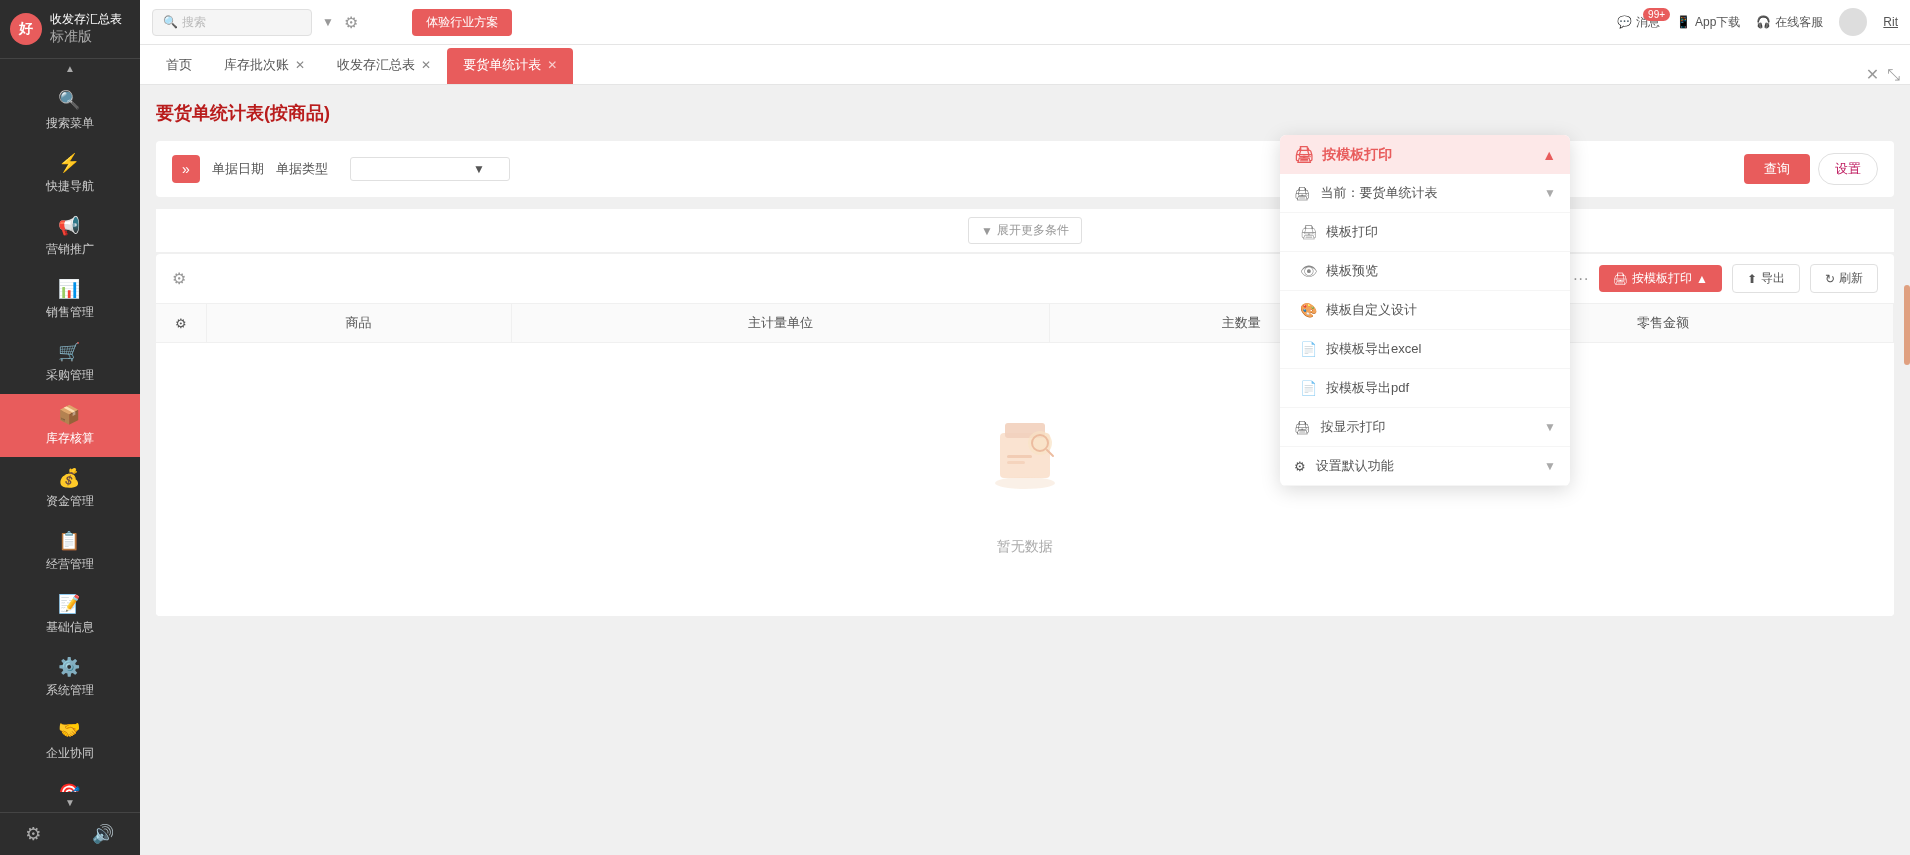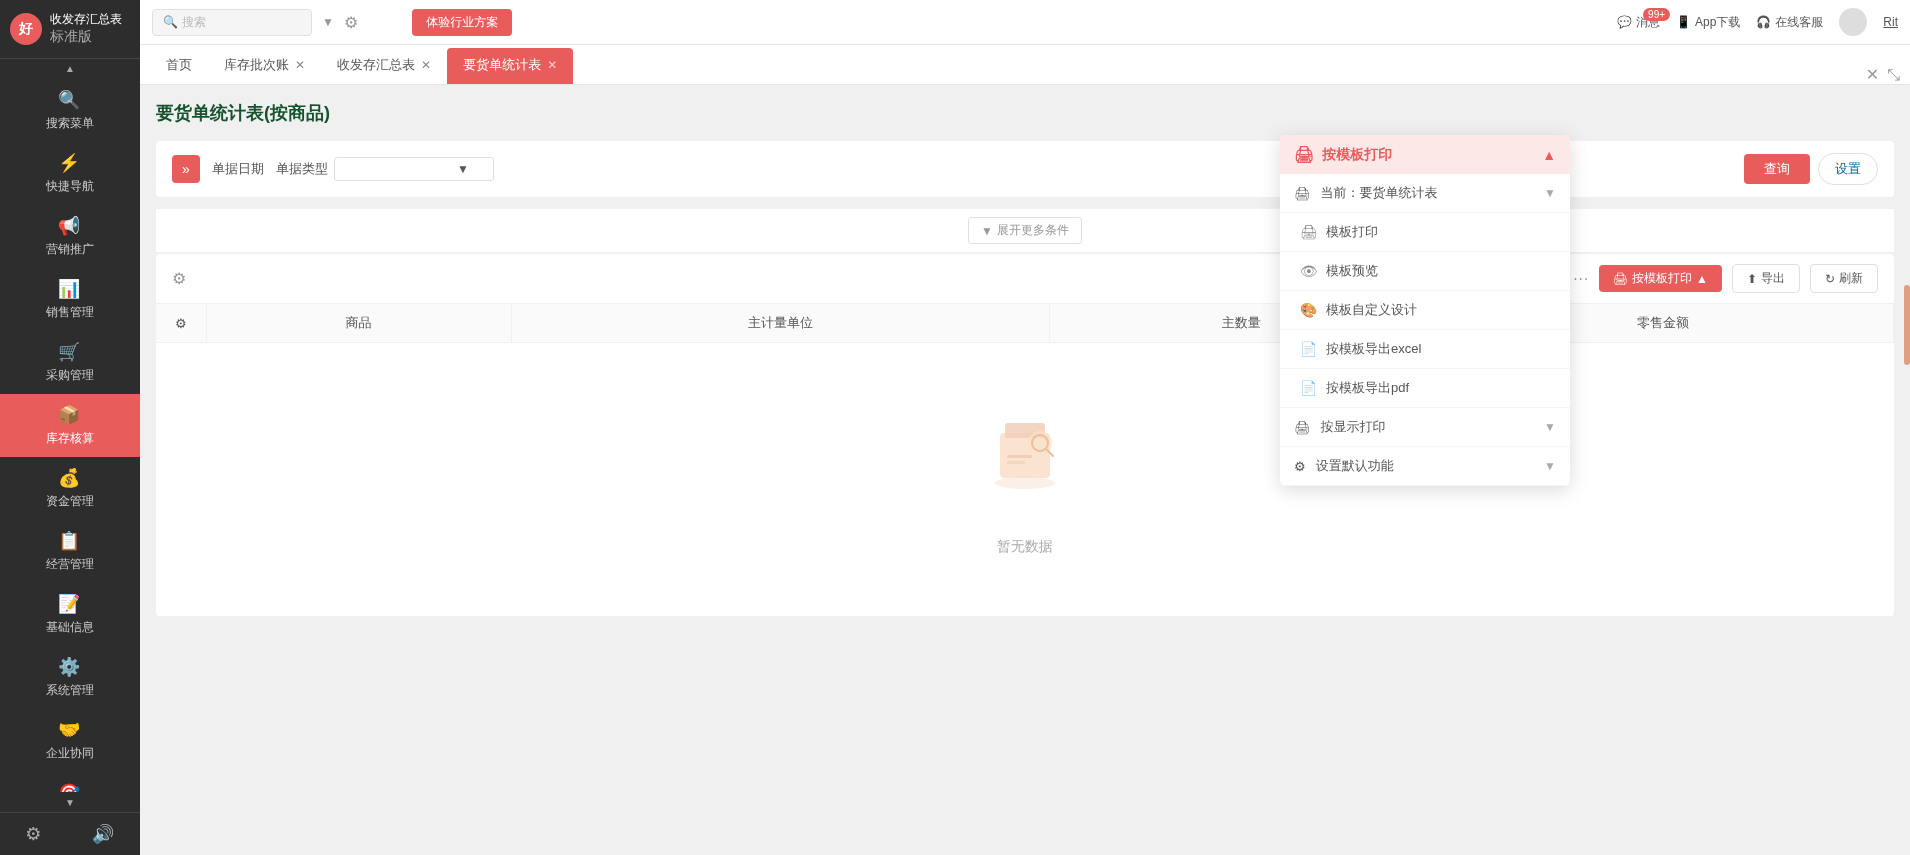--- a/index.html
+++ b/index.html
@@ -87,62 +87,62 @@
       padding: 8px 16px; font-size: 13px; color: #555; cursor: pointer;
       display: flex; align-items: center; gap: 6px; border-bottom: 2px solid transparent;
       white-space: nowrap;
     }
     .tab.active { background: #e85c5c; color: #fff; border-radius: 4px 4px 0 0; }
     .tab-close { font-size: 12px; cursor: pointer; opacity: 0.7; }
     .tab-maximize { margin-left: auto; font-size: 16px; color: #999; cursor: pointer; display: flex; align-items: center; gap: 8px; }
 
     
     .page-content { flex: 1; padding: 16px; overflow: auto; position: relative; }
-    .page-title { font-size: 18px; font-weight: bold; color: #14532d; margin-bottom: 16px; }
+    .page-title { font-size: 18px; font-weight: bold; color: #b91c1c; margin-bottom: 16px; }
 
     
     .filter-bar {
       background: #fff; border-radius: 4px; padding: 12px 16px;
       margin-bottom: 12px; display: flex; align-items: center; flex-wrap: wrap; gap: 12px;
     }
     .filter-expand-btn {
       background: #e85c5c; color: #fff; border: none; border-radius: 4px;
       width: 28px; height: 28px; cursor: pointer; display: flex; align-items: center; justify-content: center;
       font-size: 14px;
     }
     .filter-label { font-size: 13px; color: #555; white-space: nowrap; }
     .filter-date-btns { display: flex; align-items: center; gap: 6px; }
     .date-btn {
       padding: 3px 8px; font-size: 12px; border: 1px solid #e0e0e0; border-radius: 3px;
       background: #fff; color: #555; cursor: pointer;
     }
     .date-btn.active { background: #e85c5c; color: #fff; border-color: #e85c5c; }
     .date-range { font-size: 12px; color: #999; }
     .filter-type-select {
-      display: flex; align-items: center; gap: 6px; font-size: 13px; color: #555;
+      display: flex; align-items: center; gap: 22px; font-size: 13px; color: #555;
     }
     .select-box {
       border: 1px solid #e0e0e0; border-radius: 3px; padding: 4px 24px 4px 8px;
       font-size: 12px; color: #555; background: #fff; position: relative;
       min-width: 160px; cursor: pointer; display: flex; align-items: center; justify-content: space-between;
     }
     .expand-more-btn {
       margin: 0 auto; display: flex; align-items: center; gap: 4px;
       font-size: 12px; color: #999; cursor: pointer; padding: 4px 12px;
       border: 1px solid #e0e0e0; border-radius: 3px; background: #fff;
     }
 
     
     .action-btns { display: flex; align-items: center; gap: 8px; margin-left: auto; }
     .query-btn {
       background: #e85c5c; color: #fff; border: none; border-radius: 4px;
       padding: 6px 20px; font-size: 13px; cursor: pointer;
     }
     .settings-btn {
-      background: #fff; color: #0369a1; border: 1px solid #e0e0e0; border-radius: 16px;
+      background: #fff; color: #be185d; border: 1px solid #e0e0e0; border-radius: 16px;
       padding: 6px 16px; font-size: 13px; cursor: pointer;
     }
 
     
     .table-toolbar {
       background: #fff; border-radius: 4px 4px 0 0; padding: 10px 16px;
       display: flex; align-items: center; gap: 10px; border-bottom: 1px solid #f0f0f0;
     }
     .gear-btn { color: #999; font-size: 16px; cursor: pointer; }
     .print-btn {

